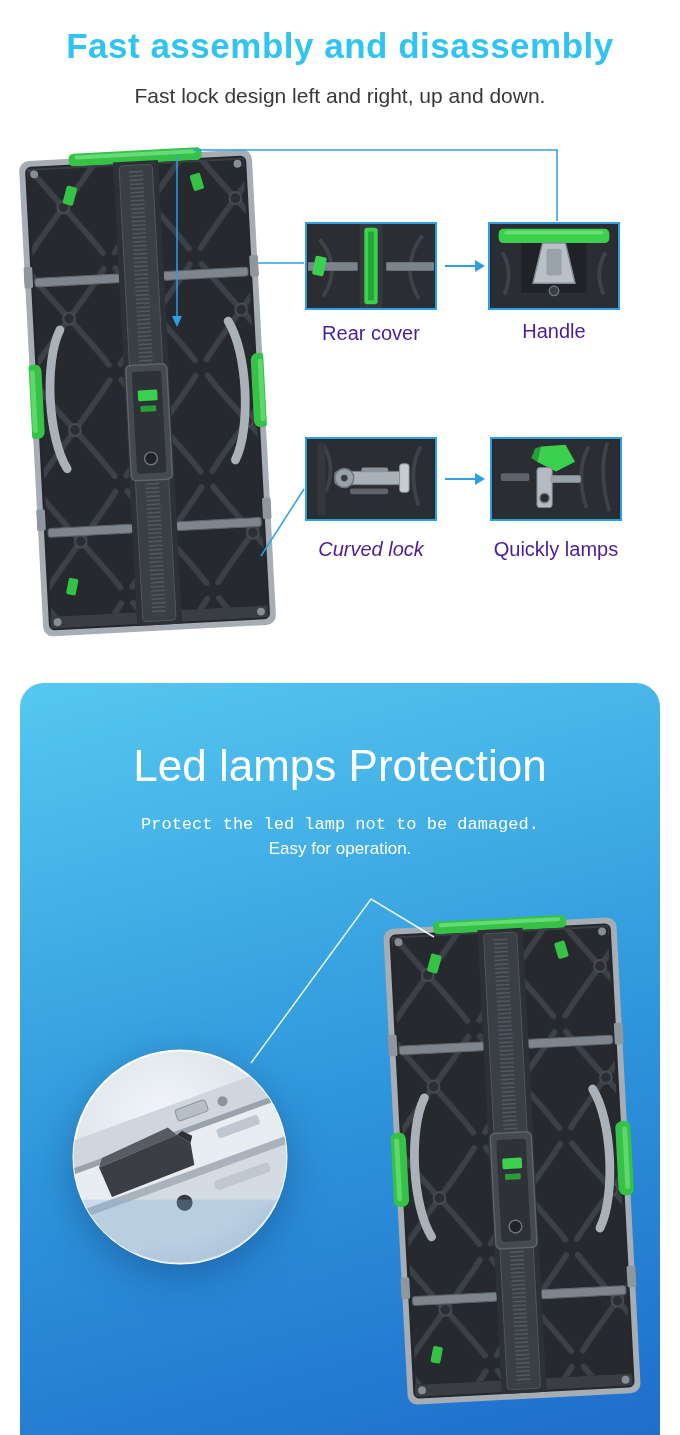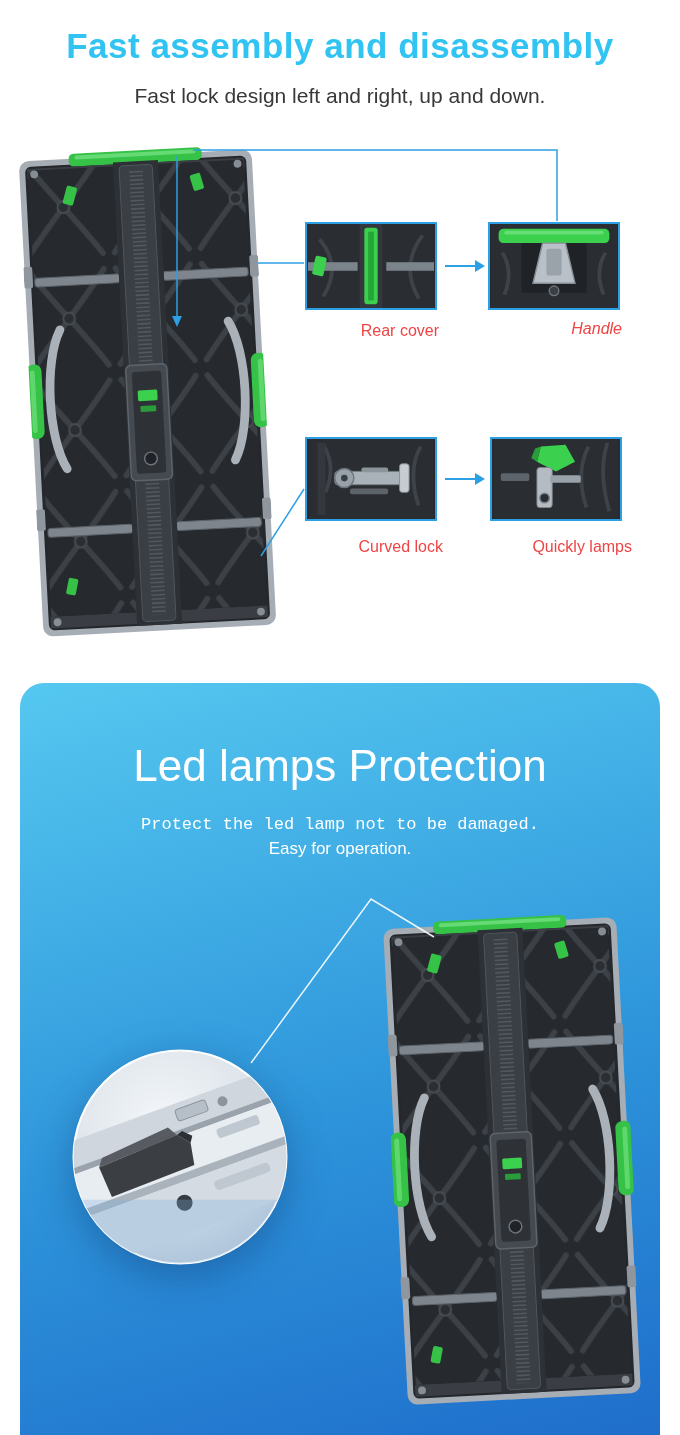--- a/index.html
+++ b/index.html
@@ -33,25 +33,25 @@
   .thumb-handle       { left:488px; top:222px; width:132px; height:88px; }
   .thumb-curved-lock  { left:305px; top:437px; width:132px; height:84px; }
   .thumb-quickly-lock { left:490px; top:437px; width:132px; height:84px; }
 
   .arrow { position:absolute; width:42px; height:18px; color:#2d9fe4; }
   .arrow svg { width:100%; height:100%; display:block; }
   .arrow-1 { left:444px; top:257px; }
   .arrow-2 { left:444px; top:470px; }
 
   .callout-label {
-    position:absolute; font-size:16px; color:#ef4444; text-align:right;
+    position:absolute; font-size:20px; color:#4c1d95; text-align:center;
   }
   .label-rear-cover   { left:303px; top:322px; width:136px; }
-  .label-handle       { left:486px; top:320px; width:136px;font-style:italic; }
-  .label-curved-lock  { left:299px; top:538px; width:144px; }
+  .label-handle       { left:486px; top:320px; width:136px; }
+  .label-curved-lock  { left:299px; top:538px; width:144px;font-style:italic; }
   .label-quickly-lock { left:480px; top:538px; width:152px; }
 
   
   .protection {
     position:absolute; left:20px; top:683px; width:640px; height:880px;
     border-radius:24px; overflow:hidden;
     background:linear-gradient(165deg, #55c8f0 0%, #2e95db 48%, #1a62c6 100%);
   }
   .protection-title {
     position:absolute; top:58px; left:0; width:100%;

